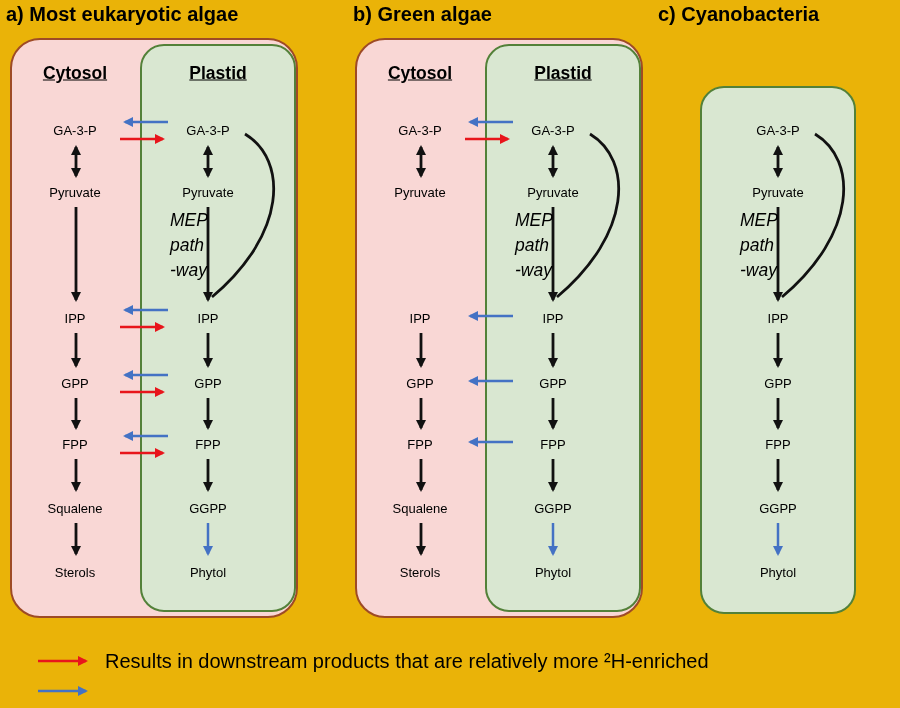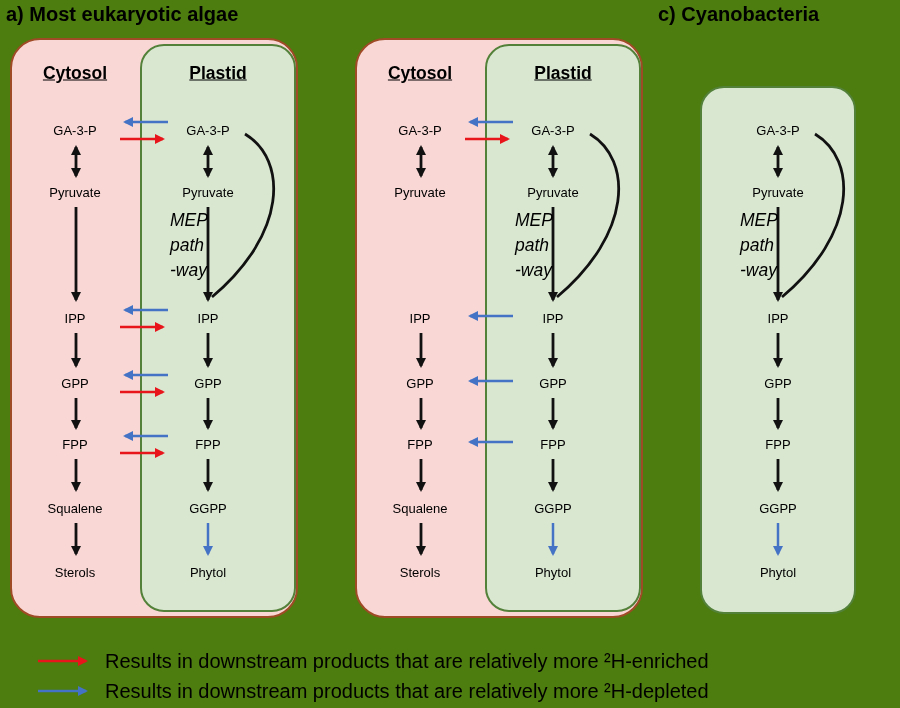--- a/index.html
+++ b/index.html
@@ -1,17 +1,17 @@
 <!DOCTYPE html>
 <html style="--pink-bg: #f9d7d5; --pink-border: #9e4b26; --green-bg: #d9e7d1; --green-border: #538139; --arrow-black: #111111; --arrow-red: #e8151b; --arrow-blue: #4472c4;"><head>
 <meta charset="utf-8">
 <style>
   * { margin:0; padding:0; box-sizing:border-box; }
   body { background:#ffffff; font-family:"Liberation Sans", sans-serif; }
-  .canvas { position:relative; width:900px; height:708px; background:#4d7c0f; overflow:hidden; color:#000; }
+  .canvas { position:relative; width:900px; height:708px; background:#eab308; overflow:hidden; color:#000; }
   .panel { position:absolute; top:0; height:640px; }
   .panel-title { position:absolute; font-size:20px; font-weight:bold; white-space:nowrap; color:#000; }
   .box { position:absolute; }
   .box.pink { background:var(--pink-bg,#f9d7d5); border:2.5px solid var(--pink-border,#9e4b26); border-radius:30px; }
   .box.green { background:var(--green-bg,#d9e7d1); border:2.5px solid var(--green-border,#538139); border-radius:24px; }
   .overlay { position:absolute; left:0; top:0; }
   .hdr { position:absolute; transform:translate(-50%,-50%); font-size:17.5px; font-weight:bold; text-decoration:underline; white-space:nowrap;margin-top:12px; }
   .met { position:absolute; transform:translate(-50%,-50%); font-size:13px; white-space:nowrap; }
   .pathway { position:absolute; font-size:17.5px; font-style:italic; line-height:25px; }
   .ln  { stroke:var(--arrow-black,#111111); stroke-width:2.8; fill:none; }
@@ -94,20 +94,21 @@
     <div class="met" style="left:208px;top:572px">Phytol</div>
 
     <div class="pathway" style="left:170px;top:208px">
       <div>MEP</div>
       <div>path</div>
       <div>-way</div>
     </div>
   </div>
 
   <div class="panel" style="left:345px;width:320px">
+    <div class="panel-title" style="left:8px;top:3px">b) Green algae</div>
     <div class="box pink" style="left:10px;top:38px;width:288px;height:580px"></div>
     <div class="box green" style="left:140px;top:44px;width:156px;height:568px"></div>
 
     <svg class="overlay" width="320" height="640" viewBox="0 0 320 640">
 
       <line class="ln" x1="76" y1="147" x2="76" y2="176" marker-start="url(#mk-black)" marker-end="url(#mk-black)"></line>
       <line class="ln" x1="76" y1="333" x2="76" y2="366" marker-end="url(#mk-black)"></line>
       <line class="ln" x1="76" y1="398" x2="76" y2="428" marker-end="url(#mk-black)"></line>
       <line class="ln" x1="76" y1="459" x2="76" y2="490" marker-end="url(#mk-black)"></line>
       <line class="ln" x1="76" y1="523" x2="76" y2="554" marker-end="url(#mk-black)"></line>
@@ -181,16 +182,15 @@
       <div>-way</div>
     </div>
   </div>
 
   <div class="legend">
     <svg class="overlay" width="900" height="68" viewBox="0 0 900 68">
       <line class="lnr" x1="38" y1="21" x2="86" y2="21" marker-end="url(#mk-red)"></line>
       <line class="lnb" x1="38" y1="51" x2="86" y2="51" marker-end="url(#mk-blue)"></line>
     </svg>
     <div class="legend-text" style="left:105px;top:21px">Results in downstream products that are relatively more ²H-enriched</div>
-    <div class="legend-text" style="left:105px;top:51px">Results in downstream products that are relatively more ²H-depleted</div>
   </div>
 
 </div>
 
 </body></html>

